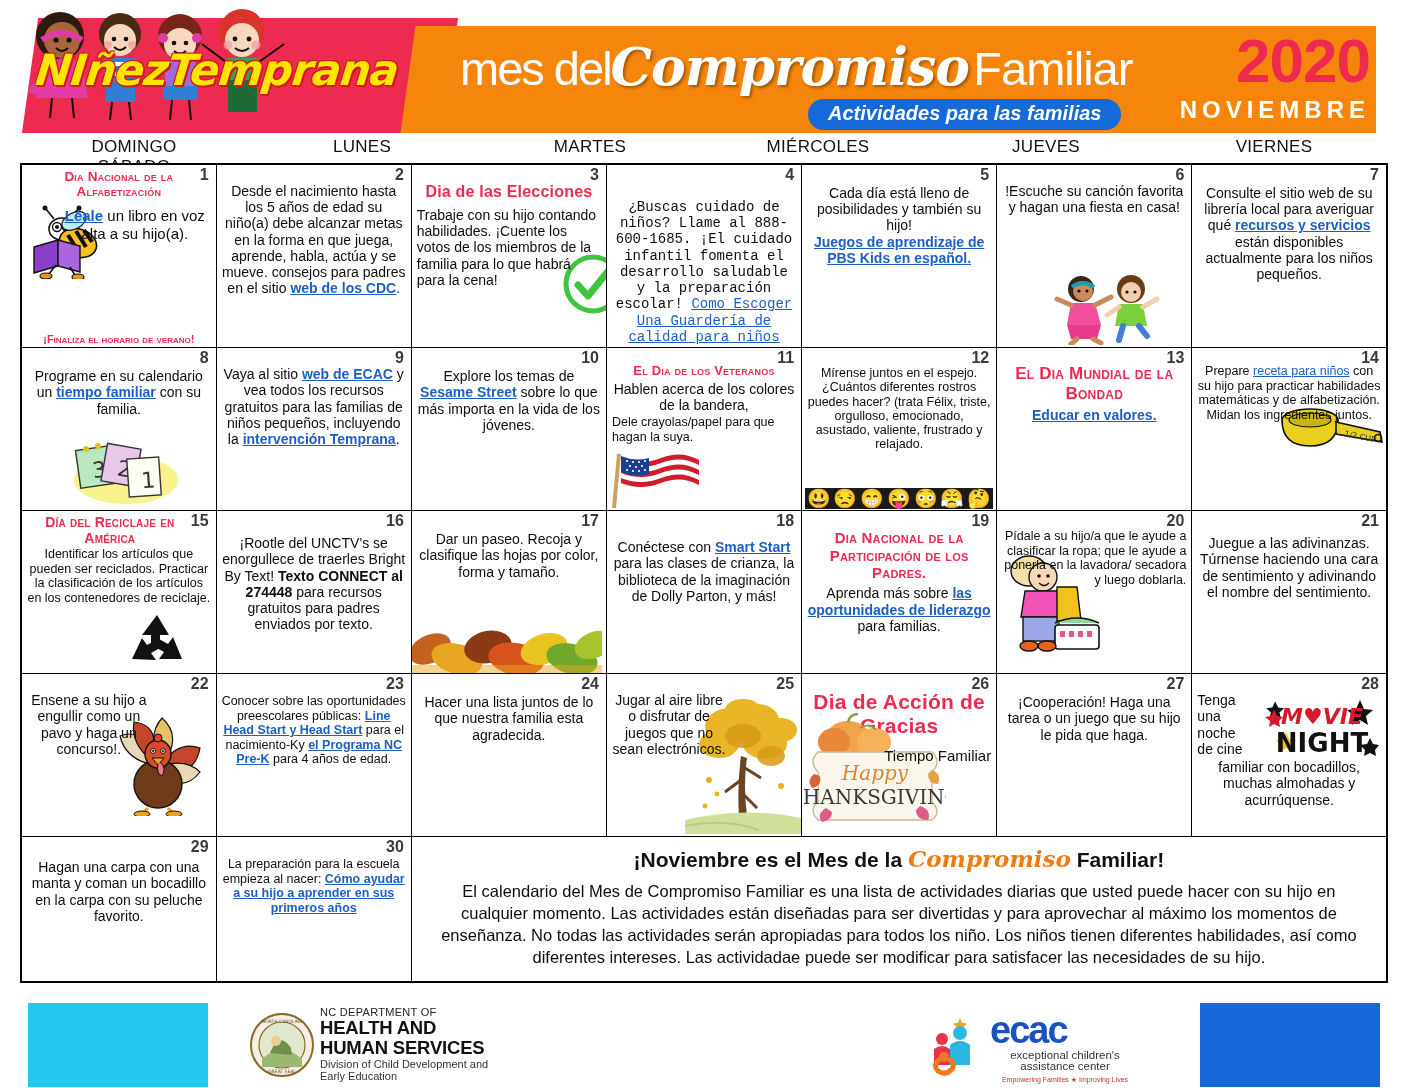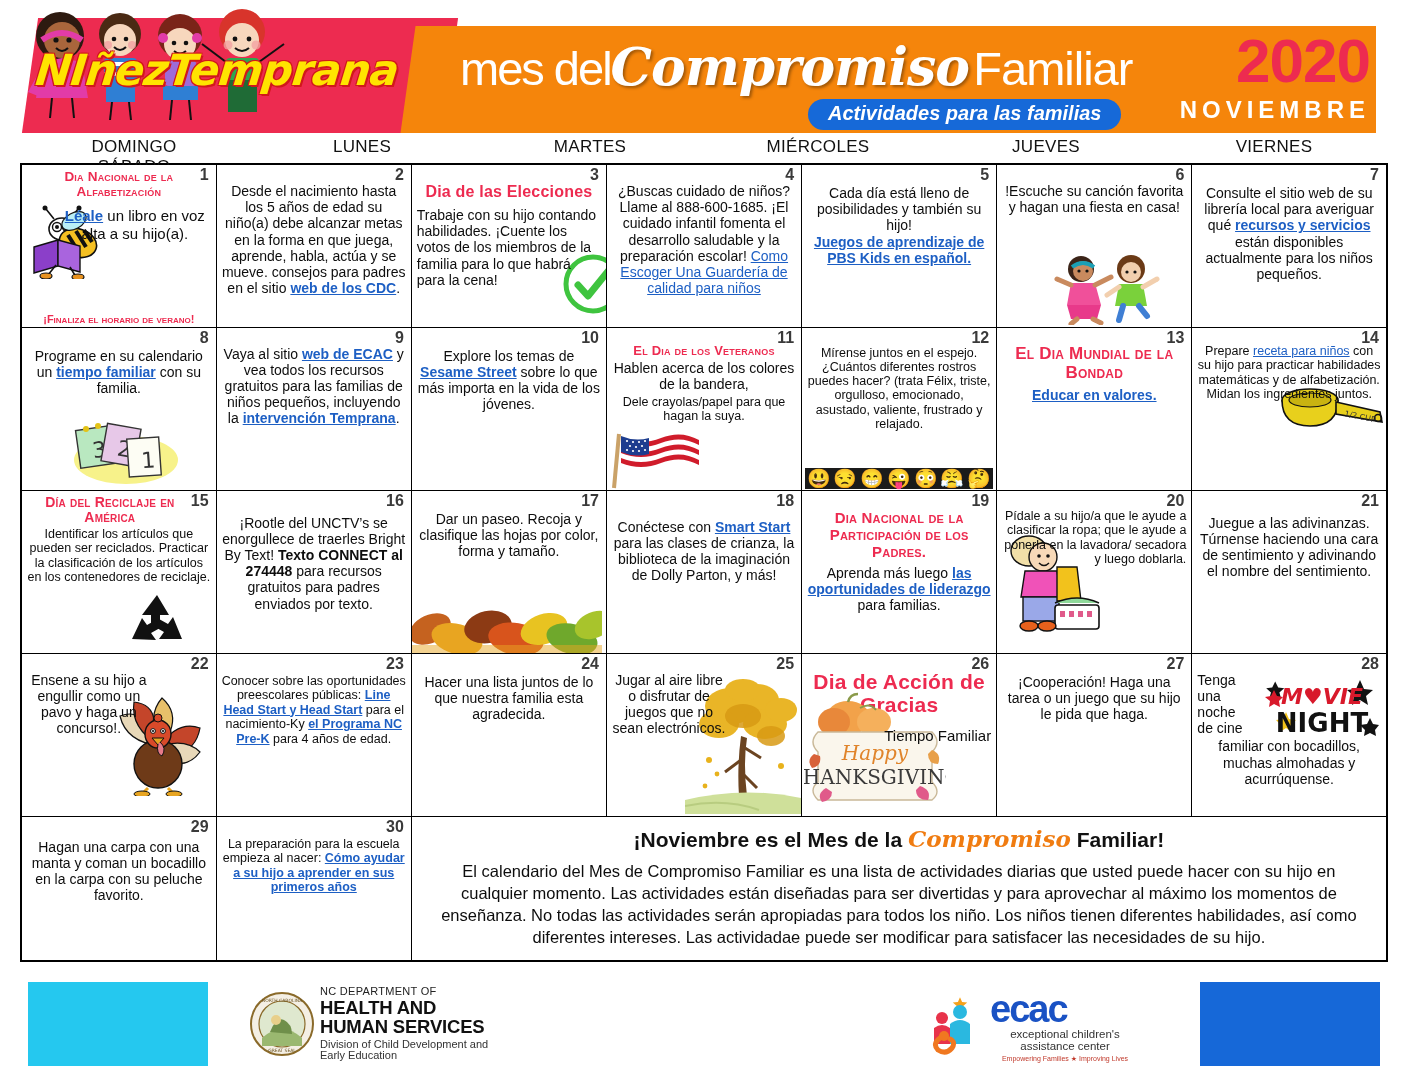--- a/index.html
+++ b/index.html
@@ -437,21 +437,21 @@
         <path d="M16 32 l10 11 l21 -26" fill="none" stroke="#3fc43f" stroke-width="7" stroke-linecap="round" stroke-linejoin="round"></path>
       </svg>
       <span class="title nocaps" style="font-size:16px;margin-top:16px;">Dia de las Elecciones</span>
       <span class="body" style="position:relative;z-index:2;text-align:left;margin-top:6px;">Trabaje con su hijo contando habilidades. ¡Cuente los votos de los miembros de la familia para lo que habrá para la cena!</span>
     </div>
         </td>
 
     <td>
           <div class="cell">
       <span class="daynum">4</span>
-      <span class="body" style="margin-top:16px;"><span>¿Buscas cuidado de niños? Llame al 888-600-1685. ¡El cuidado infantil fomenta el desarrollo saludable y la preparación escolar! </span><a class="lnk thin" href="#">Como Escoger Una Guardería de calidad para niños</a></span>
+      <span class="body" style="margin-top:32px;font-family:Liberation Mono, monospace;"><span>¿Buscas cuidado de niños? Llame al 888-600-1685. ¡El cuidado infantil fomenta el desarrollo saludable y la preparación escolar! </span><a class="lnk thin" href="#">Como Escoger Una Guardería de calidad para niños</a></span>
     </div>
         </td>
 
     <td>
           <div class="cell">
       <span class="daynum">5</span>
       <span class="body" style="margin-top:18px;"><span>Cada día está lleno de posibilidades y también su hijo!</span><br><a class="lnk" href="#">Juegos de aprendizaje de PBS Kids en español.</a></span>
     </div>
         </td>
 
@@ -542,21 +542,21 @@
                 <circle cx="25" cy="19" r="1.1"></circle>
                 <circle cx="31" cy="18" r="1.1"></circle>
                 <circle cx="16" cy="22" r="1.1"></circle>
                 <circle cx="22" cy="23" r="1.1"></circle>
                 <circle cx="28" cy="23" r="1.1"></circle>
                 <circle cx="34" cy="22" r="1.1"></circle>
               </g>
       </svg>
       <span class="title" style="font-size:13px;margin-top:14px;">El Dia de los Veteranos</span>
       <span class="body" style="margin-top:2px;">Hablen acerca de los colores de la bandera,</span>
-      <span class="body sm" style="position:relative;z-index:2;text-align:center;margin-top:2px;">Dele crayolas/papel para que hagan la suya.</span>
+      <span class="body sm" style="position:relative;z-index:2;text-align:left;margin-top:2px;">Dele crayolas/papel para que hagan la suya.</span>
     </div>
         </td>
 
     <td>
           <div class="cell">
       <span class="daynum">12</span>
       <span class="body sm" style="margin-top:16px;line-height:1.14;">Mírense juntos en el espejo. ¿Cuántos diferentes rostros puedes hacer? (trata Félix, triste, orgulloso, emocionado, asustado, valiente, frustrado y relajado.</span>
       <div class="emoji-row">
         <span>😃</span>
         <span>😒</span>
@@ -635,21 +635,21 @@
           <div class="cell">
       <span class="daynum">18</span>
       <span class="body" style="margin-top:26px;"><span>Conéctese con </span><a class="lnk" href="#">Smart Start</a><span> para las clases de crianza, la biblioteca de la imaginación de Dolly Parton, y más!</span></span>
     </div>
         </td>
 
     <td>
           <div class="cell">
       <span class="daynum">19</span>
       <span class="title" style="font-size:15px;margin-top:16px;line-height:1.16;">Dia Nacional de la Participación de los Padres.</span>
-      <span class="body" style="margin-top:4px;"><span>Aprenda más luego </span><a class="lnk" href="#">las oportunidades de liderazgo</a><span> para familias.</span></span>
+      <span class="body" style="margin-top:4px;"><span>Aprenda más sobre </span><a class="lnk" href="#">las oportunidades de liderazgo</a><span> para familias.</span></span>
     </div>
         </td>
 
     <td>
           <div class="cell">
       <span class="daynum">20</span>
       <svg class="art laun-w" viewBox="0 0 104 104">
         <ellipse cx="26" cy="20" rx="18" ry="15" fill="#f2e0a8" stroke="#111" stroke-width="1.4"></ellipse>
         <circle cx="40" cy="26" r="14" fill="#f7d9b8" stroke="#111" stroke-width="1.4"></circle>
         <circle cx="36" cy="25" r="1.8" fill="#111"></circle>

